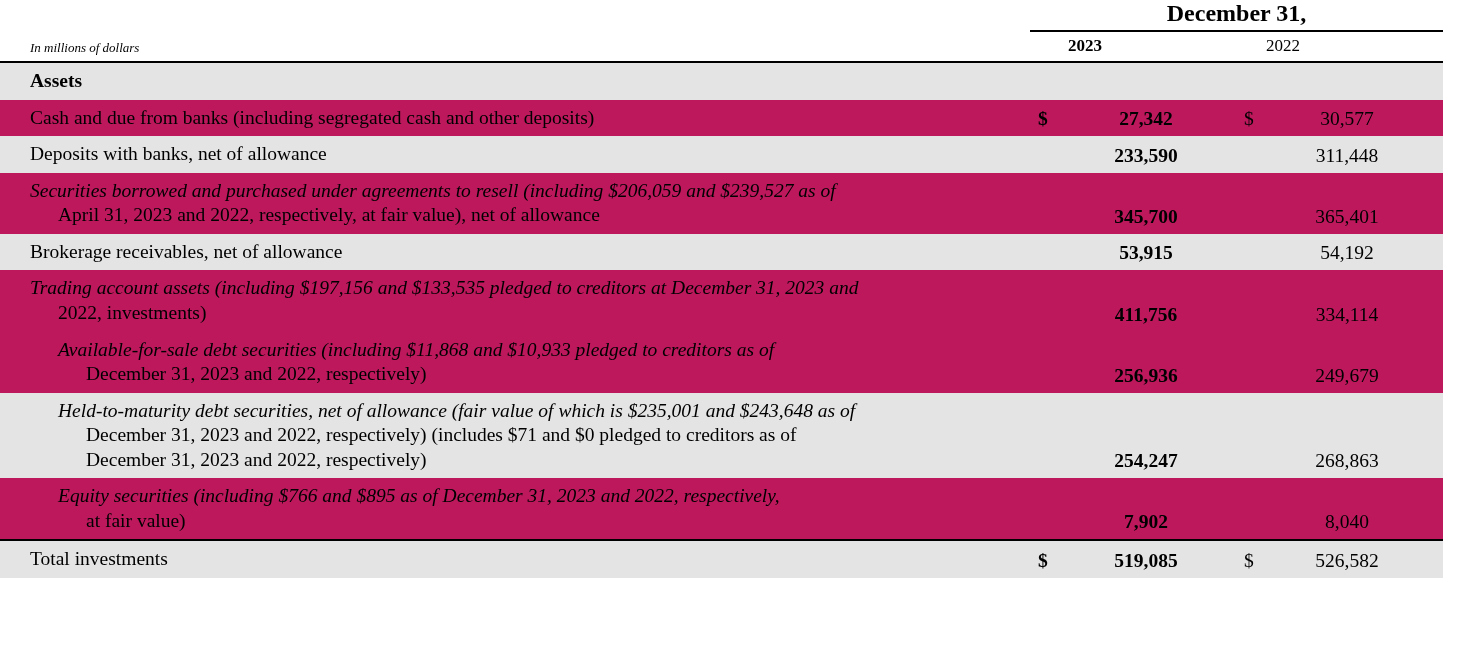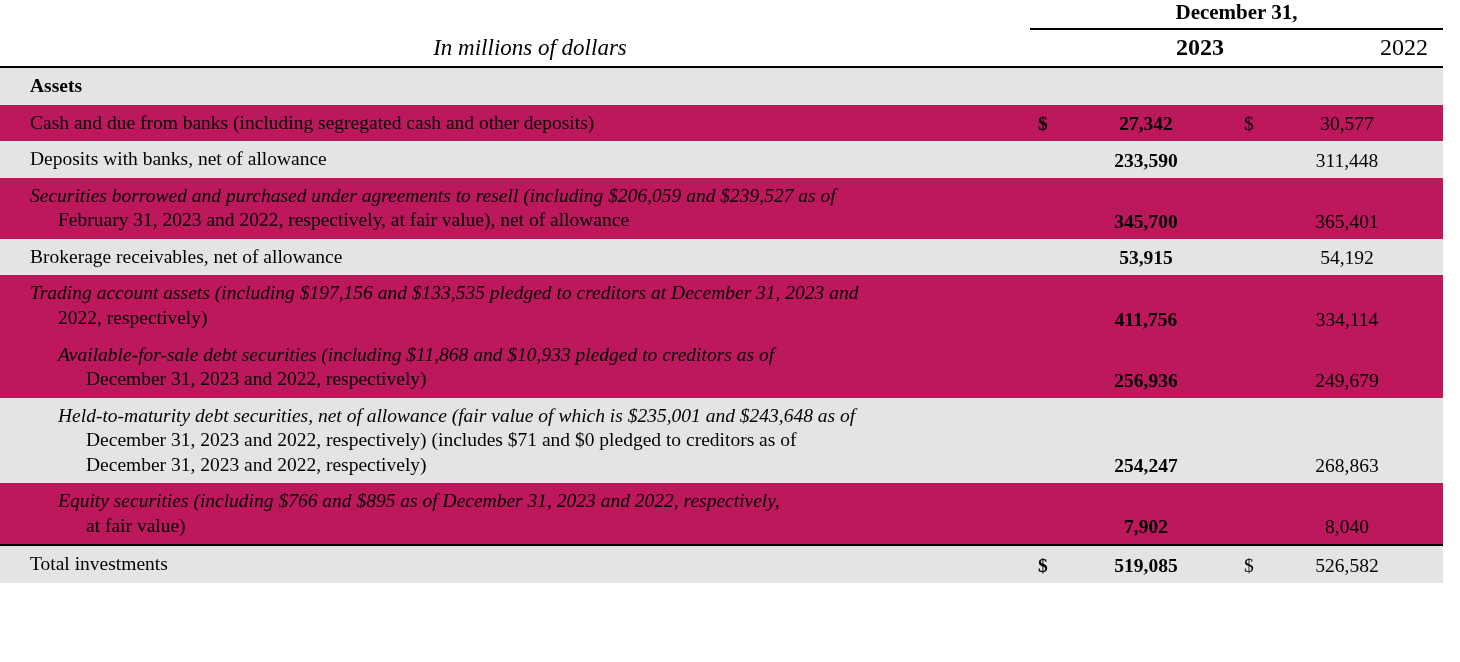--- a/index.html
+++ b/index.html
@@ -42,43 +42,43 @@
     vertical-align: bottom;
     font-weight: normal;
   }
 
   
   .hdr-spacer { height: 18px; }
 
   .hdr-date {
     text-align: center;
     font-weight: bold;
-    font-size: 21px;
+    font-size: 24px;
     padding-bottom: 3px;
     vertical-align: bottom;
   }
   .rule-under-date {
     border-bottom: 2.5px solid #000;
   }
 
   .hdr-year {
-    text-align: right;
-    font-size: 24px;
+    text-align: left;
+    font-size: 17px;
     padding: 4px 14px 5px 0;
     vertical-align: bottom;
   }
   .hdr-year.y-2023 { font-weight: bold; padding-right: 12px; }
   .hdr-year.y-2022 { font-weight: normal; padding-right: 15px; }
 
   .hdr-units {
     font-style: italic;
-    font-size: 23px;
+    font-size: 13px;
     padding: 0 0 5px 30px;
     vertical-align: bottom;
-    text-align: center;
+    text-align: left;
   }
 
   tr.head-bottom-rule > td { border-bottom: 2.5px solid #000; }
 
   
   tr.band > td { background: #e4e4e4; }
   tr.plain > td { background: #be185d; }
 
   .lbl {
     text-align: left;
@@ -168,38 +168,38 @@
         <tr class="band">
           <td class="lbl indent1">Deposits with banks, net of allowance</td>
           <td class="cur"></td>
           <td class="val v2023">233,590</td>
           <td class="cur"></td>
           <td class="val v2022">311,448</td>
         </tr>
         <tr class="plain">
           <td class="lbl indent1">
             <span class="wrap">Securities borrowed and purchased under agreements to resell (including $206,059 and $239,527 as of</span>
-            <span class="l2">February 31, 2023 and 2022, respectively, at fair value), net of allowance</span>
+            <span class="l2">April 31, 2023 and 2022, respectively, at fair value), net of allowance</span>
           </td>
           <td class="cur"></td>
           <td class="val v2023">345,700</td>
           <td class="cur"></td>
           <td class="val v2022">365,401</td>
         </tr>
         <tr class="band">
           <td class="lbl indent1">Brokerage receivables, net of allowance</td>
           <td class="cur"></td>
           <td class="val v2023">53,915</td>
           <td class="cur"></td>
           <td class="val v2022">54,192</td>
         </tr>
         <tr class="plain">
           <td class="lbl indent1">
             <span class="wrap">Trading account assets (including $197,156 and $133,535 pledged to creditors at December 31, 2023 and</span>
-            <span class="l2">2022, respectively)</span>
+            <span class="l2">2022, investments)</span>
           </td>
           <td class="cur"></td>
           <td class="val v2023">411,756</td>
           <td class="cur"></td>
           <td class="val v2022">334,114</td>
         </tr>
         <tr class="plain">
           <td class="lbl indent2">
             <span class="wrap">Available-for-sale debt securities (including $11,868 and $10,933 pledged to creditors as of</span>
             <span class="l2">December 31, 2023 and 2022, respectively)</span>

